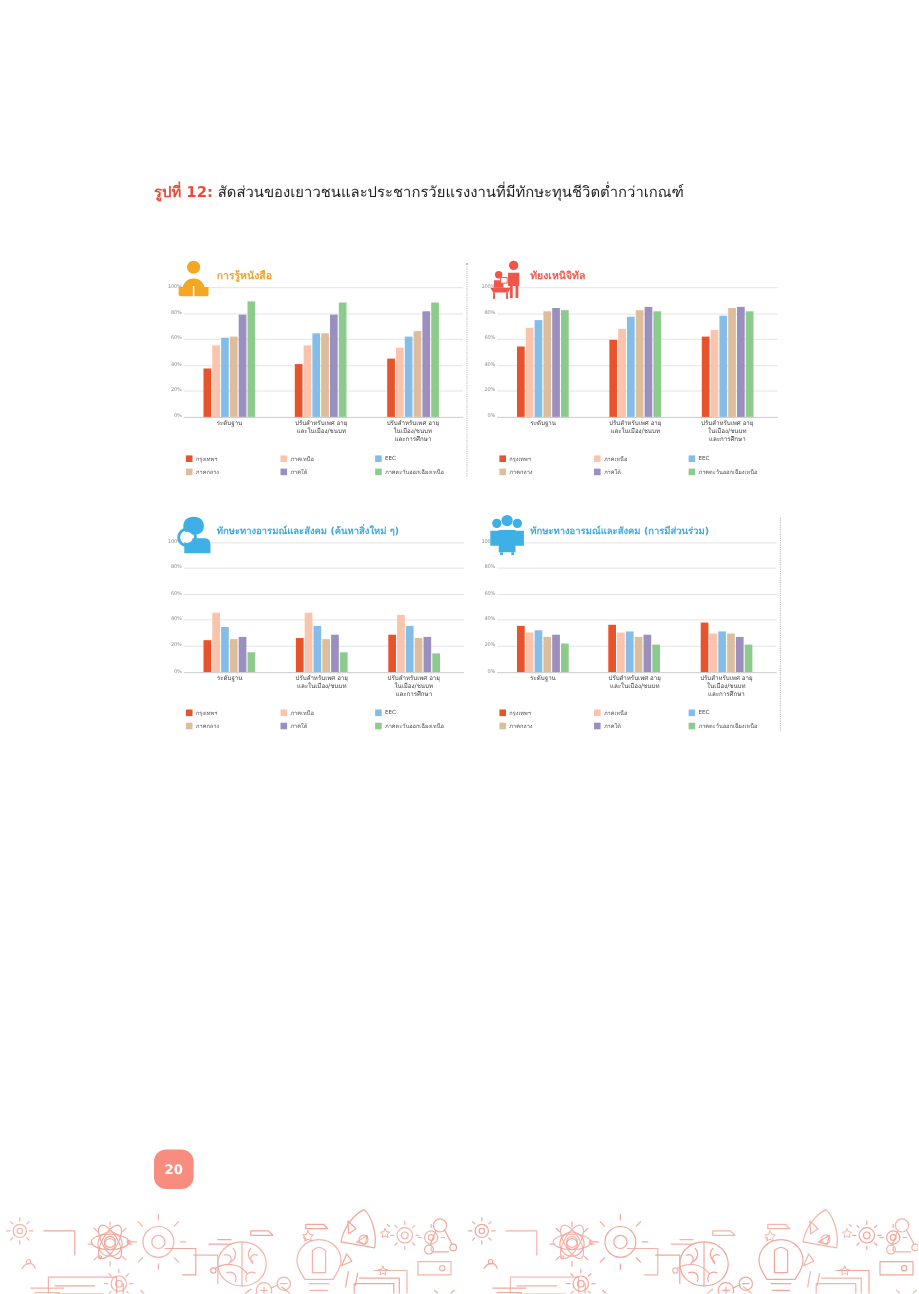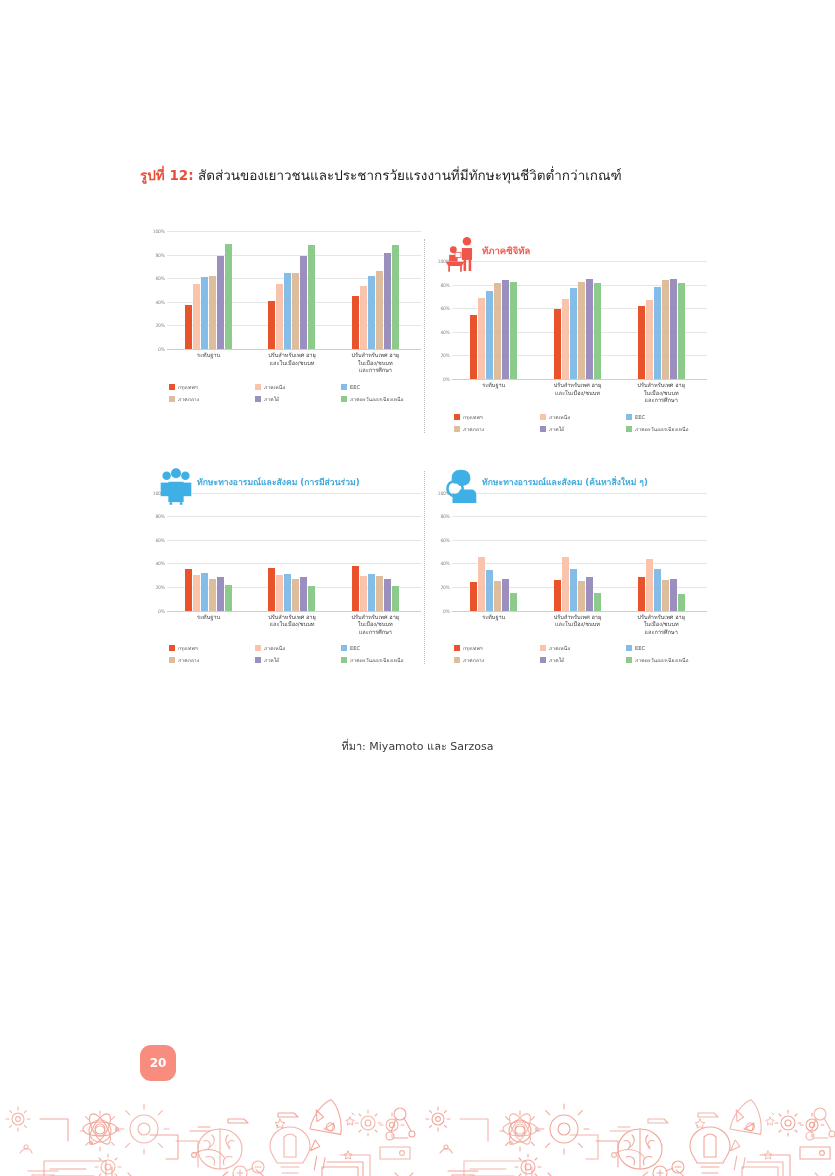--- a/index.html
+++ b/index.html
@@ -109,20 +109,30 @@
 <div class="page">
 
   <div class="caption">
     <span class="caption-label">รูปที่ 12:</span>
     <span class="caption-text">สัดส่วนของเยาวชนและประชากรวัยแรงงานที่มีทักษะทุนชีวิตต่ำกว่าเกณฑ์</span>
   </div>
 
   <div class="charts">
     <div class="chart-row r1">
         <div class="chart-cell left">
+          <div class="chart-head">
+            <div class="chart-icon"><svg viewBox="0 0 40 44" width="34" height="38">
+                <circle cx="20" cy="9" r="7" fill="#f5a623"></circle>
+            <path d="M8 34c0-8 5-13 12-13s12 5 12 13z" fill="#f5a623"></path>
+            <path d="M4 30h16v10H6a2 2 0 0 1-2-2z" fill="#f5a623"></path>
+            <path d="M36 30H20v10h14a2 2 0 0 0 2-2z" fill="#f5a623"></path>
+            <path d="M20 29v12" stroke="#fff" stroke-width="1.6"></path>
+              </svg></div>
+            <div class="chart-title" style="color: rgb(240, 161, 46);">การรู้หนังสือ</div>
+          </div>
           <div class="plot-wrap">
             <div class="yaxis">
               <div class="ytick" style="top: 0px;">100%</div>
               <div class="ytick" style="top: 23.6px;">80%</div>
               <div class="ytick" style="top: 47.2px;">60%</div>
               <div class="ytick" style="top: 70.8px;">40%</div>
               <div class="ytick" style="top: 94.4px;">20%</div>
               <div class="ytick" style="top: 118px;">0%</div>
             </div>
             <div class="grid">
@@ -206,21 +216,21 @@
             <div class="chart-icon"><svg viewBox="0 0 40 44" width="34" height="38">
                 <circle cx="27" cy="7" r="5" fill="#f0554a"></circle>
             <path d="M21 15h12v14H21z" fill="#f0554a"></path>
             <path d="M23 29h3v13h-3zM29 29h3v13h-3z" fill="#f0554a"></path>
             <circle cx="11" cy="17" r="4" fill="#f0554a"></circle>
             <path d="M6 23h10v8H6z" fill="#f0554a"></path>
             <path d="M2 31h22l-3 5H5z" fill="#f0554a"></path>
             <path d="M6 36v7M20 36v7" stroke="#f0554a" stroke-width="2"></path>
             <rect x="13" y="20" width="7" height="6" fill="#fff" stroke="#f0554a"></rect>
               </svg></div>
-            <div class="chart-title" style="color: rgb(240, 90, 79);">ทัภาคซิจิทัล</div>
+            <div class="chart-title" style="color: rgb(240, 90, 79);">ทัยงเหนิจิทัล</div>
           </div>
           <div class="plot-wrap">
             <div class="yaxis">
               <div class="ytick" style="top: 0px;">100%</div>
               <div class="ytick" style="top: 23.6px;">80%</div>
               <div class="ytick" style="top: 47.2px;">60%</div>
               <div class="ytick" style="top: 70.8px;">40%</div>
               <div class="ytick" style="top: 94.4px;">20%</div>
               <div class="ytick" style="top: 118px;">0%</div>
             </div>
@@ -295,20 +305,116 @@
               <span class="lgl">ภาคใต้</span>
             </div>
             <div class="lgi">
               <span class="swatch" style="background: rgb(141, 203, 140);"></span>
               <span class="lgl">ภาคตะวันออกเฉียงเหนือ</span>
             </div>
           </div>
         </div>
       </div>
     <div class="chart-row r2">
+        <div class="chart-cell">
+          <div class="chart-head">
+            <div class="chart-icon"><svg viewBox="0 0 40 44" width="34" height="38">
+                <path d="M20 3c7 0 11 4 11 10 0 5-3 9-11 9S9 18 9 13C9 7 13 3 20 3z" fill="#3fb0e5"></path>
+            <path d="M10 26h22c4 0 6 3 6 7v9H10z" fill="#3fb0e5"></path>
+            <circle cx="13" cy="25" r="9" fill="none" stroke="#3fb0e5" stroke-width="3"></circle>
+            <circle cx="13" cy="25" r="6" fill="#fff"></circle>
+            <path d="M19 31l7 7" stroke="#3fb0e5" stroke-width="3"></path>
+              </svg></div>
+            <div class="chart-title small" style="color: rgb(63, 169, 221);">ทักษะทางอารมณ์และสังคม  (ค้นหาสิ่งใหม่ ๆ)</div>
+          </div>
+          <div class="plot-wrap">
+            <div class="yaxis">
+              <div class="ytick" style="top: 0px;">100%</div>
+              <div class="ytick" style="top: 23.6px;">80%</div>
+              <div class="ytick" style="top: 47.2px;">60%</div>
+              <div class="ytick" style="top: 70.8px;">40%</div>
+              <div class="ytick" style="top: 94.4px;">20%</div>
+              <div class="ytick" style="top: 118px;">0%</div>
+            </div>
+            <div class="grid">
+              <div class="gline" style="top: 0px;"></div>
+              <div class="gline" style="top: 23.6px;"></div>
+              <div class="gline" style="top: 47.2px;"></div>
+              <div class="gline" style="top: 70.8px;"></div>
+              <div class="gline" style="top: 94.4px;"></div>
+              <div class="gline zero" style="top: 118px;"></div>
+            </div>
+            <div class="bars">
+              <div class="group">
+                <div class="bar" style="height: 28.32px; background: rgb(232, 83, 43);"></div>
+                <div class="bar" style="height: 53.1px; background: rgb(249, 195, 172);"></div>
+                <div class="bar" style="height: 40.12px; background: rgb(132, 190, 232);"></div>
+                <div class="bar" style="height: 29.5px; background: rgb(221, 189, 156);"></div>
+                <div class="bar" style="height: 31.86px; background: rgb(155, 143, 192);"></div>
+                <div class="bar" style="height: 17.7px; background: rgb(141, 203, 140);"></div>
+              </div>
+              <div class="group">
+                <div class="bar" style="height: 30.68px; background: rgb(232, 83, 43);"></div>
+                <div class="bar" style="height: 53.1px; background: rgb(249, 195, 172);"></div>
+                <div class="bar" style="height: 41.3px; background: rgb(132, 190, 232);"></div>
+                <div class="bar" style="height: 29.5px; background: rgb(221, 189, 156);"></div>
+                <div class="bar" style="height: 33.04px; background: rgb(155, 143, 192);"></div>
+                <div class="bar" style="height: 17.7px; background: rgb(141, 203, 140);"></div>
+              </div>
+              <div class="group">
+                <div class="bar" style="height: 33.04px; background: rgb(232, 83, 43);"></div>
+                <div class="bar" style="height: 51.92px; background: rgb(249, 195, 172);"></div>
+                <div class="bar" style="height: 41.3px; background: rgb(132, 190, 232);"></div>
+                <div class="bar" style="height: 30.68px; background: rgb(221, 189, 156);"></div>
+                <div class="bar" style="height: 31.86px; background: rgb(155, 143, 192);"></div>
+                <div class="bar" style="height: 16.52px; background: rgb(141, 203, 140);"></div>
+              </div>
+            </div>
+          </div>
+          <div class="xaxis">
+            <div class="xlab">
+              <div>ระดับฐาน</div>
+            </div>
+            <div class="xlab">
+              <div>ปรับสำหรับเพศ อายุ</div>
+              <div>และในเมือง/ชนบท</div>
+            </div>
+            <div class="xlab">
+              <div>ปรับสำหรับเพศ อายุ</div>
+              <div>ในเมือง/ชนบท</div>
+              <div>และการศึกษา</div>
+            </div>
+          </div>
+          <div class="legend">
+            <div class="lgi">
+              <span class="swatch" style="background: rgb(232, 83, 43);"></span>
+              <span class="lgl">กรุงเทพฯ</span>
+            </div>
+            <div class="lgi">
+              <span class="swatch" style="background: rgb(249, 195, 172);"></span>
+              <span class="lgl">ภาคเหนือ</span>
+            </div>
+            <div class="lgi">
+              <span class="swatch" style="background: rgb(132, 190, 232);"></span>
+              <span class="lgl">EEC</span>
+            </div>
+            <div class="lgi">
+              <span class="swatch" style="background: rgb(221, 189, 156);"></span>
+              <span class="lgl">ภาคกลาง</span>
+            </div>
+            <div class="lgi">
+              <span class="swatch" style="background: rgb(155, 143, 192);"></span>
+              <span class="lgl">ภาคใต้</span>
+            </div>
+            <div class="lgi">
+              <span class="swatch" style="background: rgb(141, 203, 140);"></span>
+              <span class="lgl">ภาคตะวันออกเฉียงเหนือ</span>
+            </div>
+          </div>
+        </div>
         <div class="chart-cell left">
           <div class="chart-head">
             <div class="chart-icon"><svg viewBox="0 0 40 44" width="34" height="38">
                 <circle cx="9" cy="10" r="5" fill="#3fb0e5"></circle>
             <path d="M2 18h14v16H2z" fill="#3fb0e5"></path>
             <circle cx="31" cy="10" r="5" fill="#3fb0e5"></circle>
             <path d="M24 18h14v16H24z" fill="#3fb0e5"></path>
             <circle cx="20" cy="7" r="6" fill="#3fb0e5"></circle>
             <path d="M11 17h18v24H11z" fill="#3fb0e5"></path>
             <path d="M14 41v3M26 41v3" stroke="#3fb0e5" stroke-width="3"></path>
@@ -393,120 +499,23 @@
             <div class="lgi">
               <span class="swatch" style="background: rgb(155, 143, 192);"></span>
               <span class="lgl">ภาคใต้</span>
             </div>
             <div class="lgi">
               <span class="swatch" style="background: rgb(141, 203, 140);"></span>
               <span class="lgl">ภาคตะวันออกเฉียงเหนือ</span>
             </div>
           </div>
         </div>
-        <div class="chart-cell">
-          <div class="chart-head">
-            <div class="chart-icon"><svg viewBox="0 0 40 44" width="34" height="38">
-                <path d="M20 3c7 0 11 4 11 10 0 5-3 9-11 9S9 18 9 13C9 7 13 3 20 3z" fill="#3fb0e5"></path>
-            <path d="M10 26h22c4 0 6 3 6 7v9H10z" fill="#3fb0e5"></path>
-            <circle cx="13" cy="25" r="9" fill="none" stroke="#3fb0e5" stroke-width="3"></circle>
-            <circle cx="13" cy="25" r="6" fill="#fff"></circle>
-            <path d="M19 31l7 7" stroke="#3fb0e5" stroke-width="3"></path>
-              </svg></div>
-            <div class="chart-title small" style="color: rgb(63, 169, 221);">ทักษะทางอารมณ์และสังคม  (ค้นหาสิ่งใหม่ ๆ)</div>
-          </div>
-          <div class="plot-wrap">
-            <div class="yaxis">
-              <div class="ytick" style="top: 0px;">100%</div>
-              <div class="ytick" style="top: 23.6px;">80%</div>
-              <div class="ytick" style="top: 47.2px;">60%</div>
-              <div class="ytick" style="top: 70.8px;">40%</div>
-              <div class="ytick" style="top: 94.4px;">20%</div>
-              <div class="ytick" style="top: 118px;">0%</div>
-            </div>
-            <div class="grid">
-              <div class="gline" style="top: 0px;"></div>
-              <div class="gline" style="top: 23.6px;"></div>
-              <div class="gline" style="top: 47.2px;"></div>
-              <div class="gline" style="top: 70.8px;"></div>
-              <div class="gline" style="top: 94.4px;"></div>
-              <div class="gline zero" style="top: 118px;"></div>
-            </div>
-            <div class="bars">
-              <div class="group">
-                <div class="bar" style="height: 28.32px; background: rgb(232, 83, 43);"></div>
-                <div class="bar" style="height: 53.1px; background: rgb(249, 195, 172);"></div>
-                <div class="bar" style="height: 40.12px; background: rgb(132, 190, 232);"></div>
-                <div class="bar" style="height: 29.5px; background: rgb(221, 189, 156);"></div>
-                <div class="bar" style="height: 31.86px; background: rgb(155, 143, 192);"></div>
-                <div class="bar" style="height: 17.7px; background: rgb(141, 203, 140);"></div>
-              </div>
-              <div class="group">
-                <div class="bar" style="height: 30.68px; background: rgb(232, 83, 43);"></div>
-                <div class="bar" style="height: 53.1px; background: rgb(249, 195, 172);"></div>
-                <div class="bar" style="height: 41.3px; background: rgb(132, 190, 232);"></div>
-                <div class="bar" style="height: 29.5px; background: rgb(221, 189, 156);"></div>
-                <div class="bar" style="height: 33.04px; background: rgb(155, 143, 192);"></div>
-                <div class="bar" style="height: 17.7px; background: rgb(141, 203, 140);"></div>
-              </div>
-              <div class="group">
-                <div class="bar" style="height: 33.04px; background: rgb(232, 83, 43);"></div>
-                <div class="bar" style="height: 51.92px; background: rgb(249, 195, 172);"></div>
-                <div class="bar" style="height: 41.3px; background: rgb(132, 190, 232);"></div>
-                <div class="bar" style="height: 30.68px; background: rgb(221, 189, 156);"></div>
-                <div class="bar" style="height: 31.86px; background: rgb(155, 143, 192);"></div>
-                <div class="bar" style="height: 16.52px; background: rgb(141, 203, 140);"></div>
-              </div>
-            </div>
-          </div>
-          <div class="xaxis">
-            <div class="xlab">
-              <div>ระดับฐาน</div>
-            </div>
-            <div class="xlab">
-              <div>ปรับสำหรับเพศ อายุ</div>
-              <div>และในเมือง/ชนบท</div>
-            </div>
-            <div class="xlab">
-              <div>ปรับสำหรับเพศ อายุ</div>
-              <div>ในเมือง/ชนบท</div>
-              <div>และการศึกษา</div>
-            </div>
-          </div>
-          <div class="legend">
-            <div class="lgi">
-              <span class="swatch" style="background: rgb(232, 83, 43);"></span>
-              <span class="lgl">กรุงเทพฯ</span>
-            </div>
-            <div class="lgi">
-              <span class="swatch" style="background: rgb(249, 195, 172);"></span>
-              <span class="lgl">ภาคเหนือ</span>
-            </div>
-            <div class="lgi">
-              <span class="swatch" style="background: rgb(132, 190, 232);"></span>
-              <span class="lgl">EEC</span>
-            </div>
-            <div class="lgi">
-              <span class="swatch" style="background: rgb(221, 189, 156);"></span>
-              <span class="lgl">ภาคกลาง</span>
-            </div>
-            <div class="lgi">
-              <span class="swatch" style="background: rgb(155, 143, 192);"></span>
-              <span class="lgl">ภาคใต้</span>
-            </div>
-            <div class="lgi">
-              <span class="swatch" style="background: rgb(141, 203, 140);"></span>
-              <span class="lgl">ภาคตะวันออกเฉียงเหนือ</span>
-            </div>
-          </div>
-        </div>
       </div>
   </div>
 
-  <div class="source">ที่มา: Miyamoto และ Sarzosa</div>
 
   <div class="pagenum">20</div>
 
   <div class="footer-band">
     <svg width="835" height="114" viewBox="0 0 835 114" fill="none" stroke="#f2a79b" stroke-width="1.1" stroke-linecap="round" stroke-linejoin="round">
       <g id="band">
 
         <path d="M40 30 h28 v22"></path>
         <path d="M40 95 h-0"></path>
         <path d="M44 72 h62 v30 h-62 z" stroke-opacity=".9"></path>

